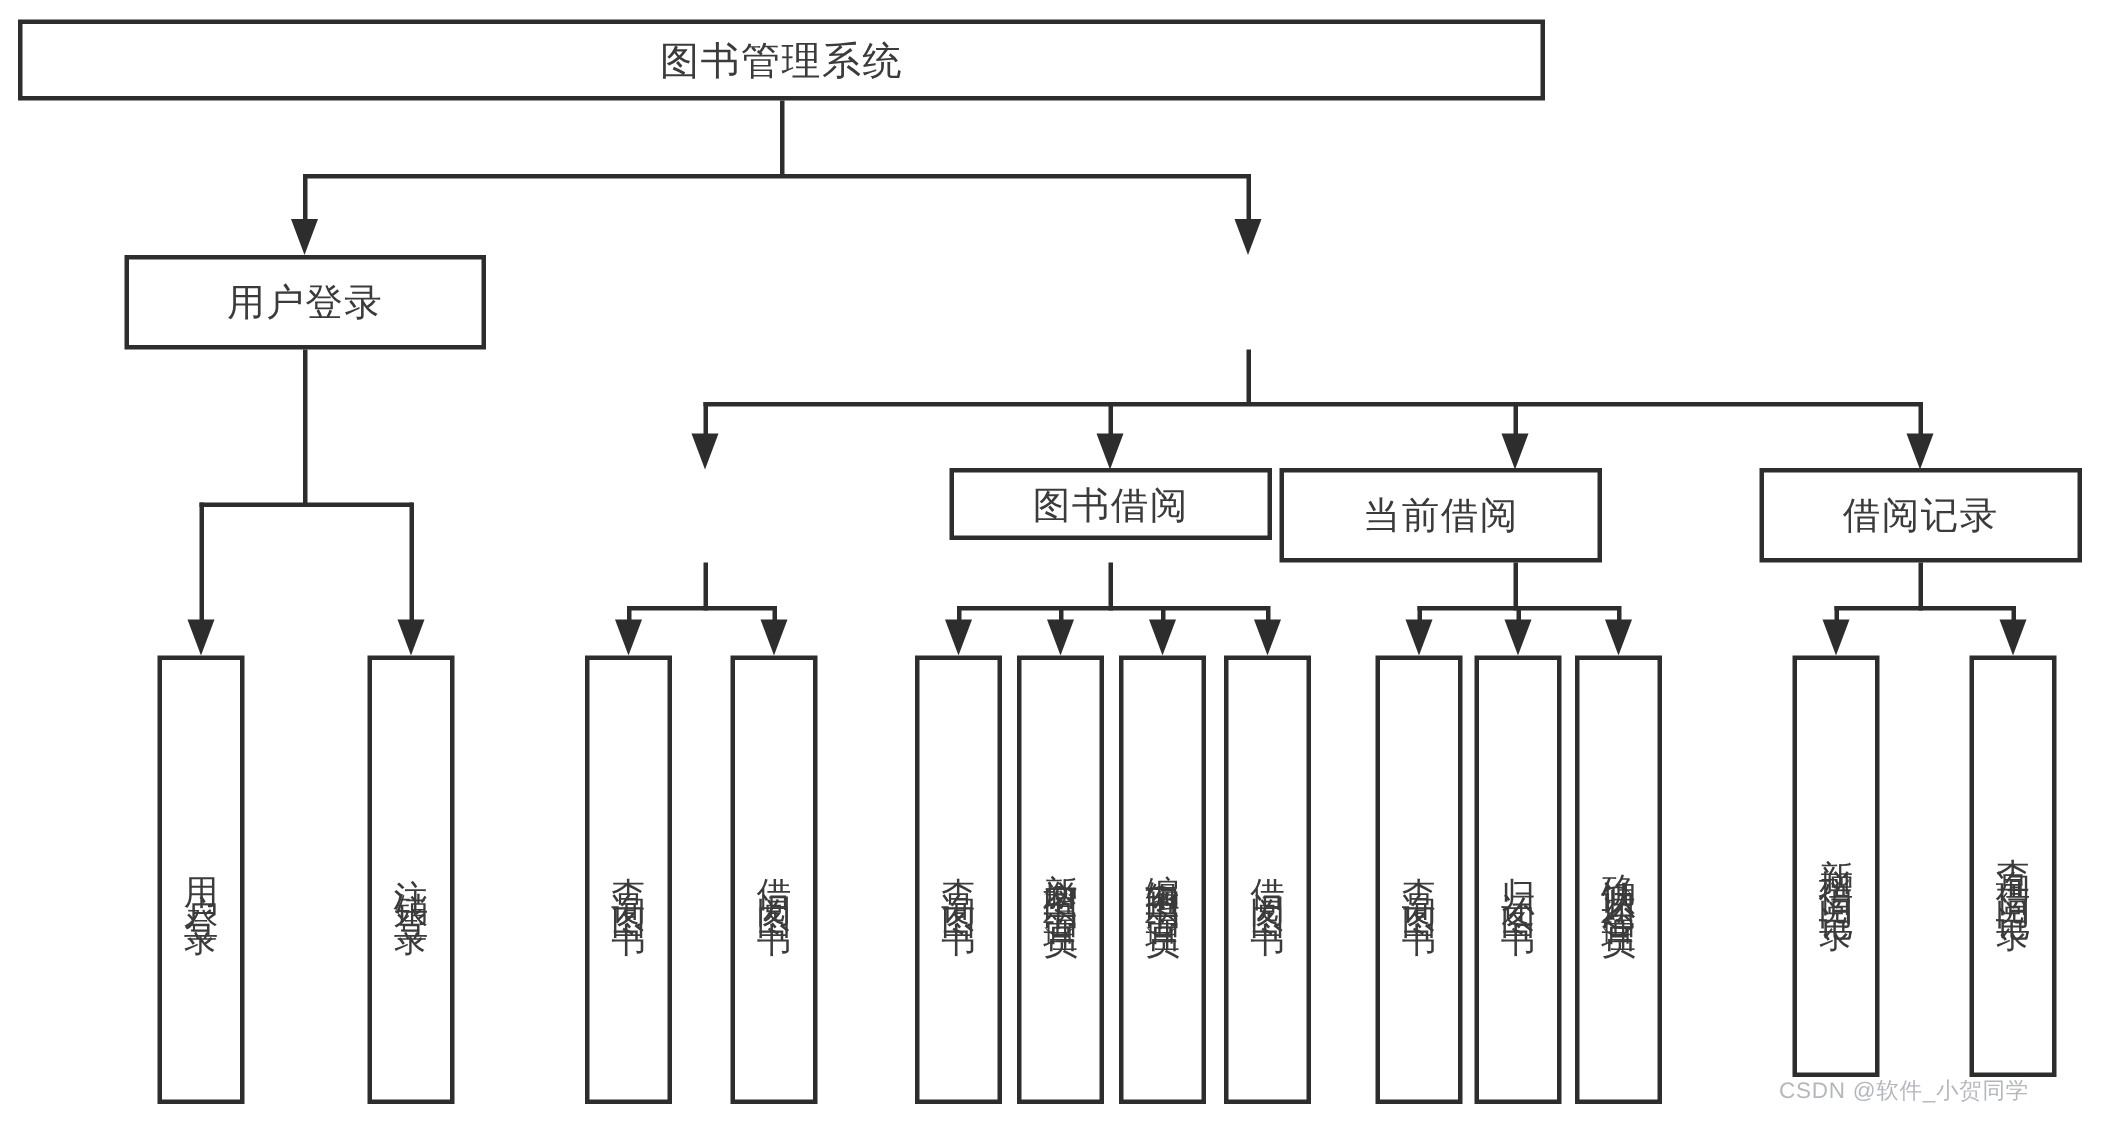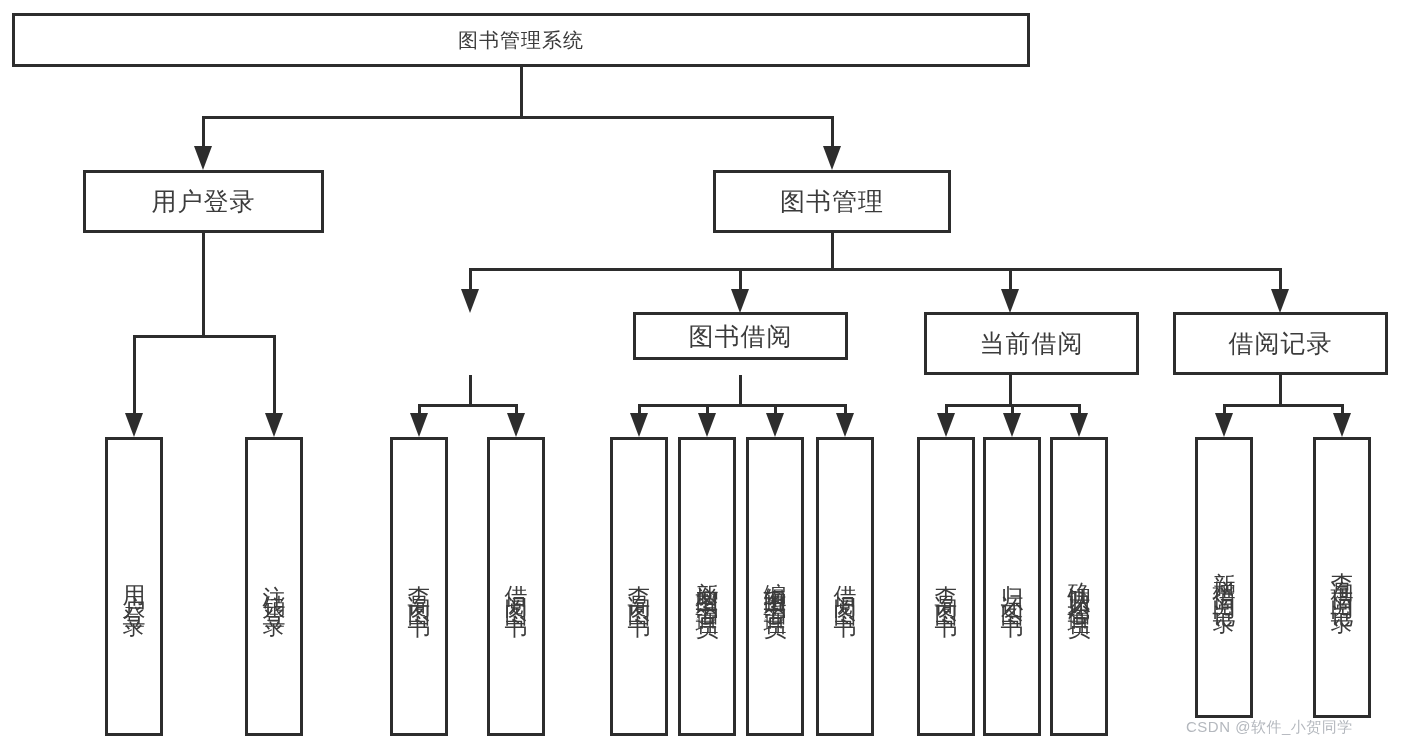--- a/index.html
+++ b/index.html
@@ -5,21 +5,21 @@
   html,body{margin:0;padding:0;background:#ffffff;}
   #stage{
     position:relative;width:1405px;height:747px;background:#ffffff;overflow:hidden;
     font-family:"Liberation Sans","DejaVu Sans",sans-serif;
   }
   .node{
     position:absolute;box-sizing:border-box;border:3px solid #2d2d2d;background:#ffffff;
     display:flex;align-items:center;justify-content:center;
   }
   .hlabel{font-size:25px;color:#3b3b3b;letter-spacing:1px;white-space:nowrap;}
-  .root-label{font-size:20px;}
+  .root-label{font-size:26px;}
   .vtext{
     writing-mode:vertical-rl;text-orientation:mixed;
     font-size:23px;color:#3b3b3b;line-height:1;white-space:nowrap;
   }
   .v4{letter-spacing:10px;}
   .v6{letter-spacing:8px;}
   .v9{letter-spacing:5px;}
   .vline{position:absolute;width:3px;background:#2d2d2d;}
   .hline{position:absolute;height:3px;background:#2d2d2d;}
   .arrow{
@@ -41,23 +41,20 @@
   <div class="vline" style="left:520px;top:67px;height:51px"></div>
   <div class="hline" style="left:203px;top:116px;width:630px"></div>
   <div class="vline" style="left:202px;top:116px;height:32px"></div>
   <div class="arrow" style="left:194px;top:146px"></div>
   <div class="vline" style="left:831px;top:116px;height:32px"></div>
   <div class="arrow" style="left:823px;top:146px"></div>
 
   <div class="node" style="left:83px;top:170px;width:241px;height:63px">
     <span class="hlabel">用户登录</span>
   </div>
-  <div class="node" style="left:713px;top:170px;width:238px;height:63px">
-    <span class="hlabel">图书管理</span>
-  </div>
 
   <div class="vline" style="left:202px;top:233px;height:104px"></div>
   <div class="hline" style="left:133px;top:335px;width:142px"></div>
   <div class="vline" style="left:133px;top:335px;height:80px"></div>
   <div class="arrow" style="left:125px;top:413px"></div>
   <div class="vline" style="left:273px;top:335px;height:80px"></div>
   <div class="arrow" style="left:265px;top:413px"></div>
 
   <div class="vline" style="left:831px;top:233px;height:37px"></div>
   <div class="hline" style="left:469px;top:268px;width:813px"></div>
@@ -66,21 +63,21 @@
   <div class="vline" style="left:739px;top:268px;height:24px"></div>
   <div class="arrow" style="left:731px;top:289px"></div>
   <div class="vline" style="left:1009px;top:268px;height:24px"></div>
   <div class="arrow" style="left:1001px;top:289px"></div>
   <div class="vline" style="left:1279px;top:268px;height:24px"></div>
   <div class="arrow" style="left:1271px;top:289px"></div>
 
   <div class="node" style="left:633px;top:312px;width:215px;height:48px">
     <span class="hlabel">图书借阅</span>
   </div>
-  <div class="node" style="left:924px;top:312px;width:215px;height:63px">
+  <div class="node" style="left:853px;top:312px;width:215px;height:63px">
     <span class="hlabel">当前借阅</span>
   </div>
   <div class="node" style="left:1173px;top:312px;width:215px;height:63px">
     <span class="hlabel">借阅记录</span>
   </div>
 
   <div class="vline" style="left:469px;top:375px;height:32px"></div>
   <div class="hline" style="left:418px;top:404px;width:100px"></div>
   <div class="vline" style="left:418px;top:404px;height:12px"></div>
   <div class="arrow" style="left:410px;top:413px"></div>

